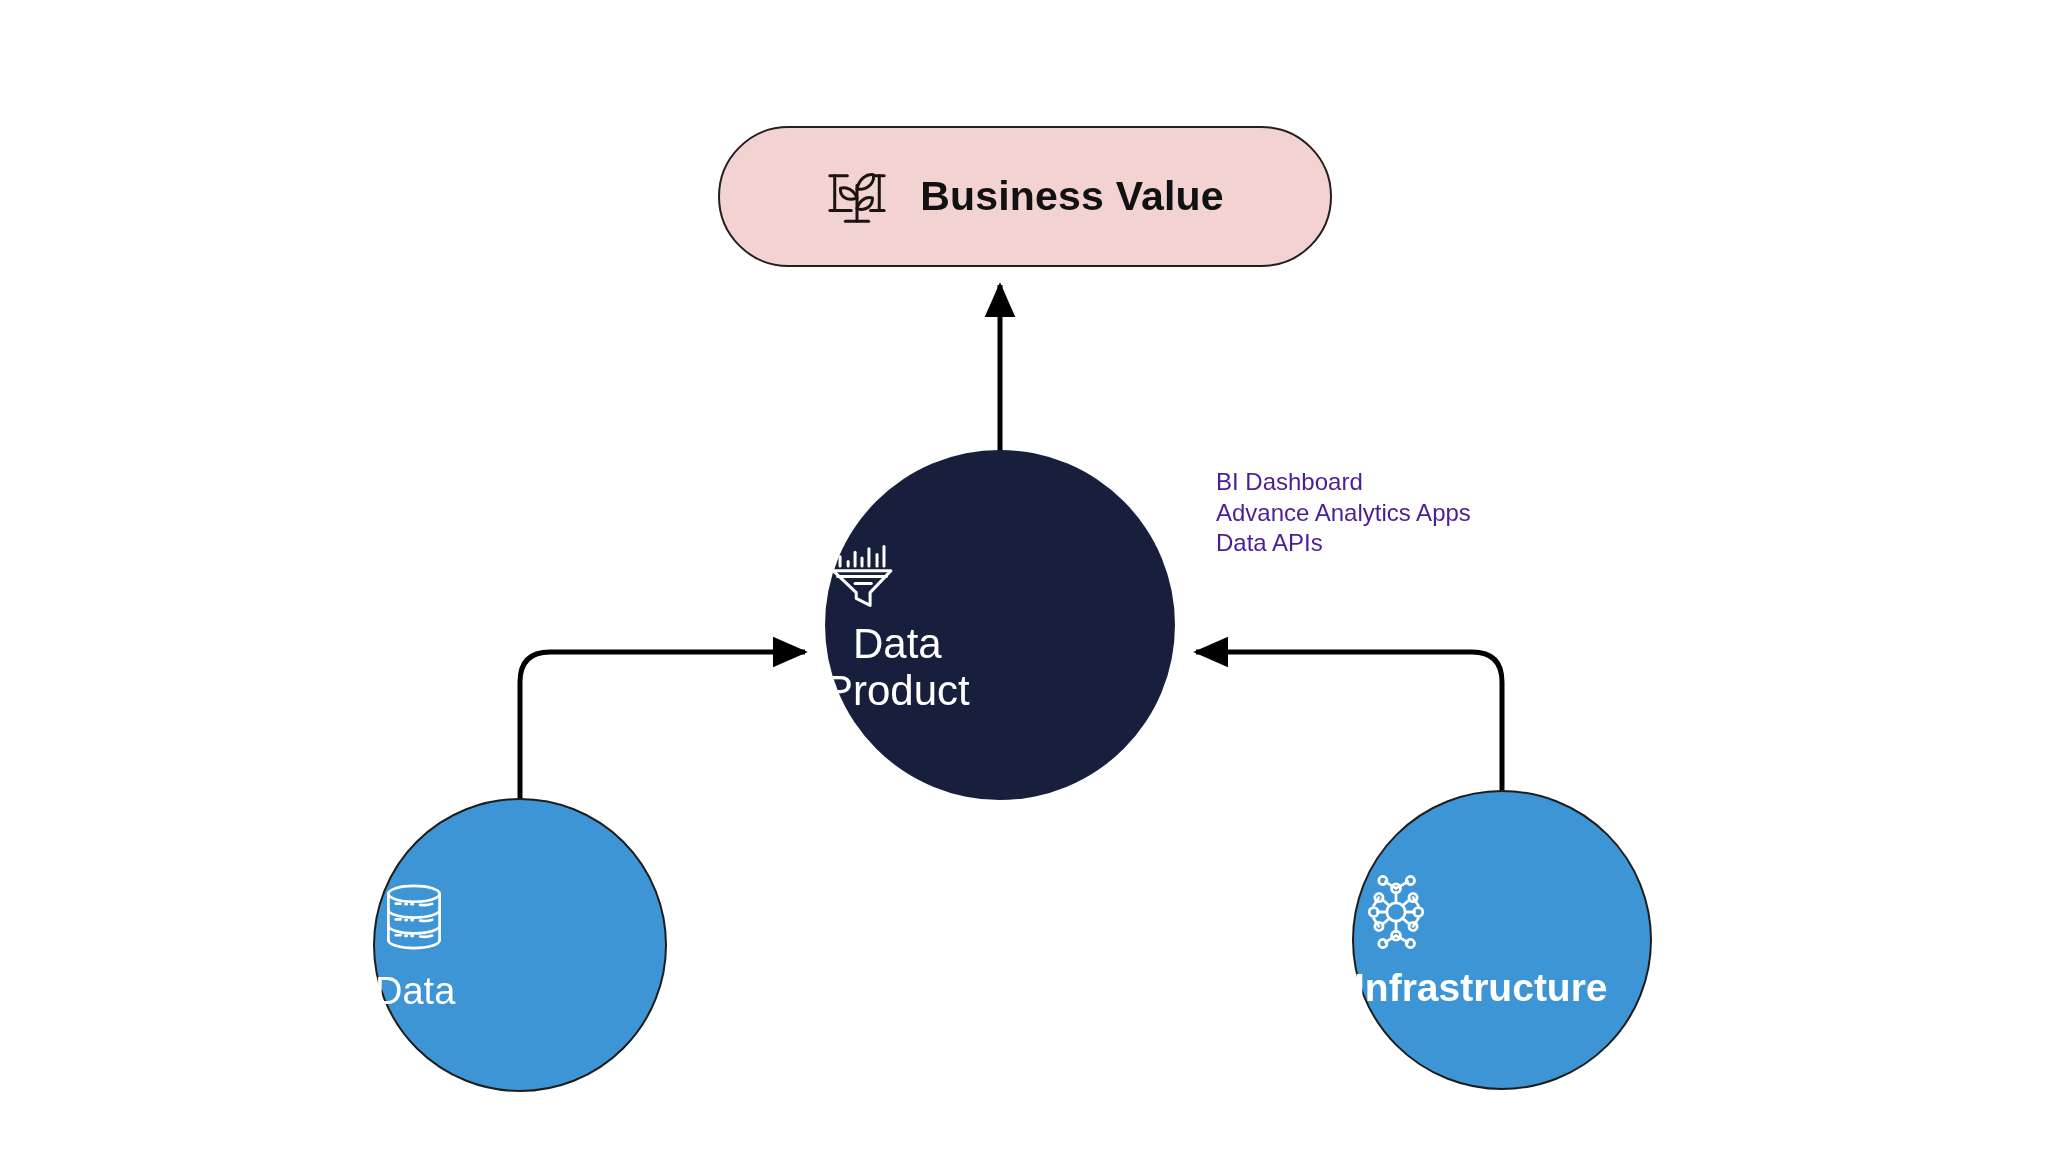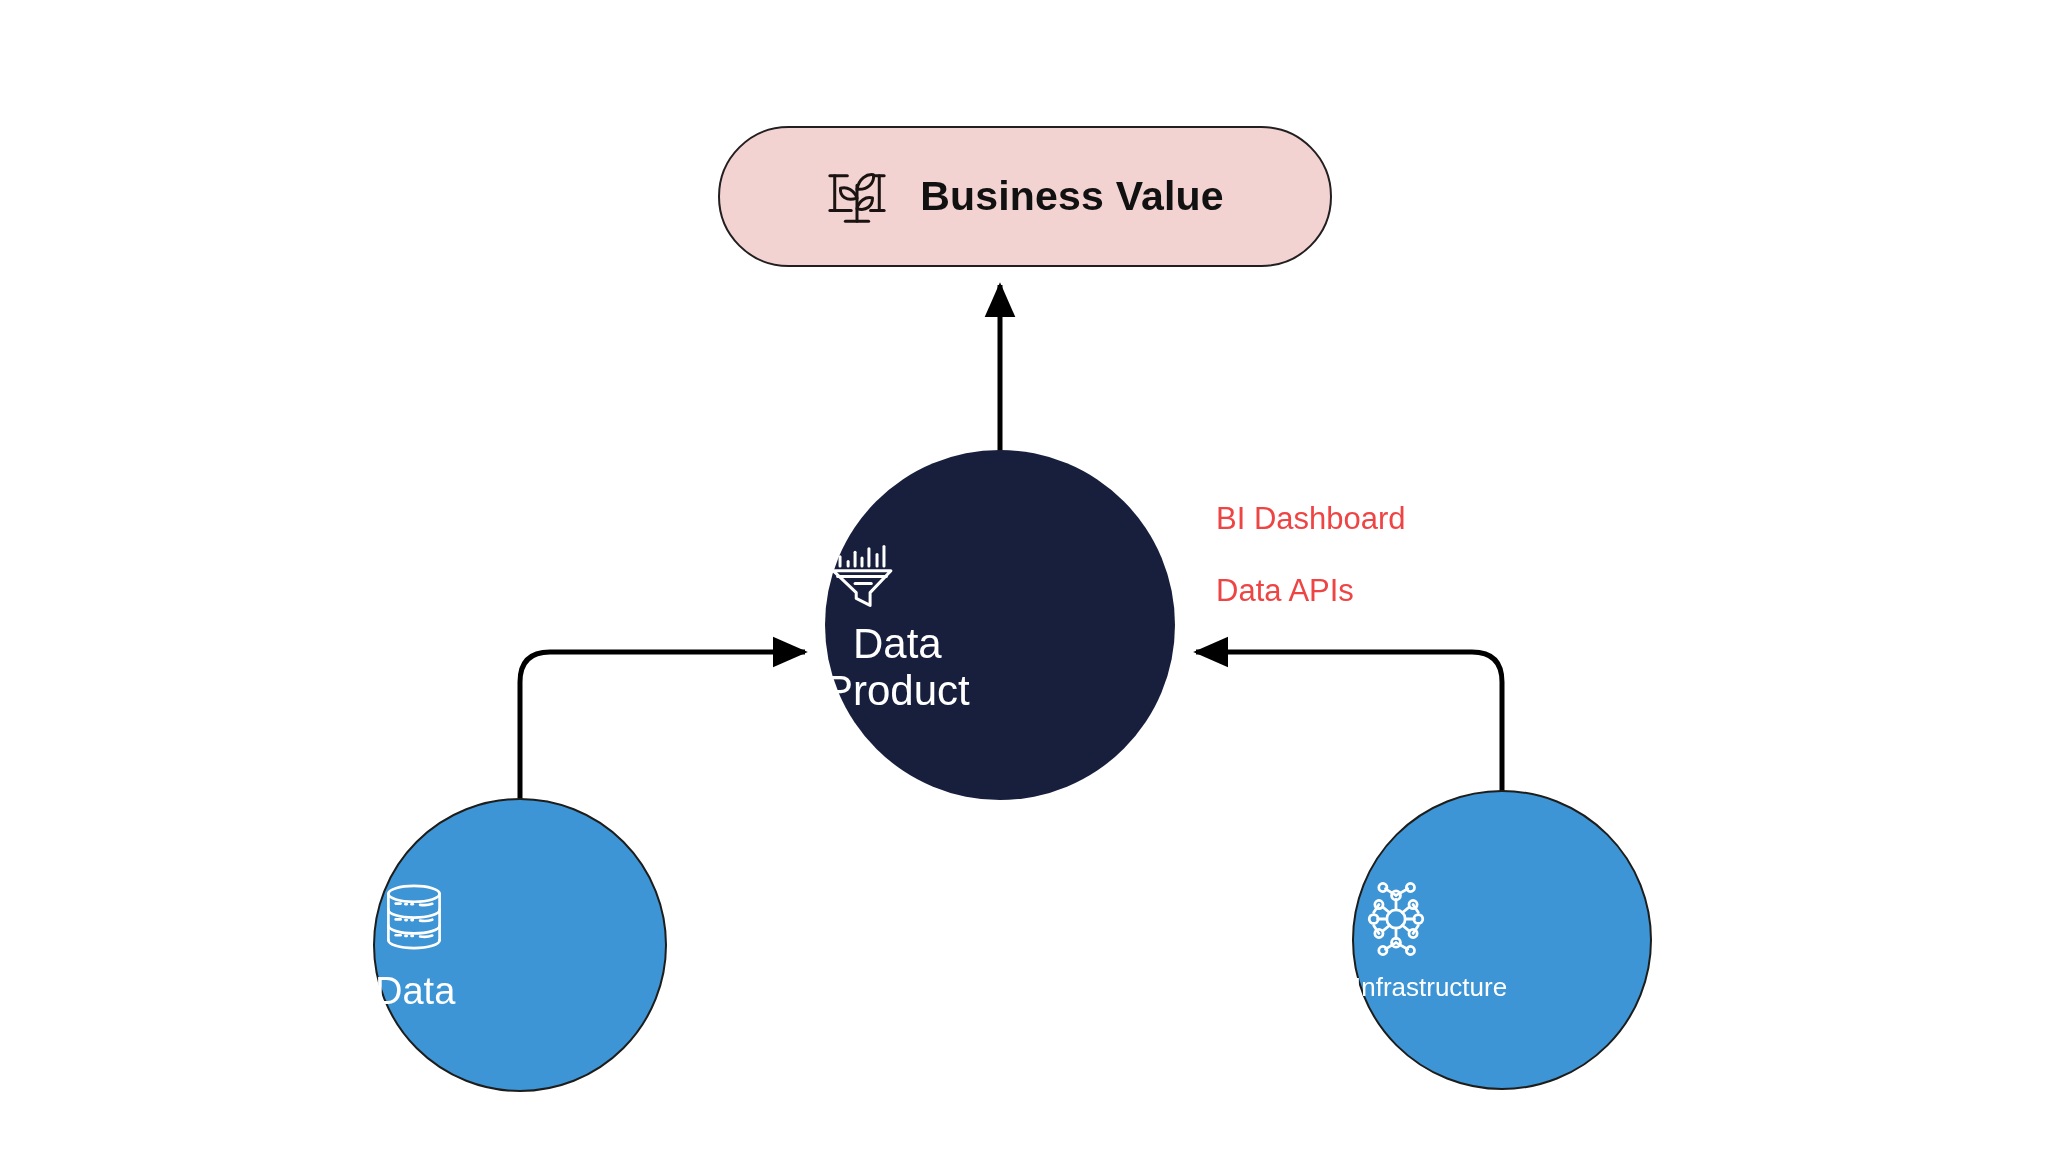--- a/index.html
+++ b/index.html
@@ -101,36 +101,35 @@
   .icon-net    { width: 84px; height: 84px; margin-bottom: 12px; }
 
   .node-label {
     color: #ffffff;
     text-align: center;
     line-height: 1.12;
     white-space: pre-line;
   }
   .label-center { font-size: 42px; font-weight: 500; }
   .label-left   { font-size: 38px; font-weight: 500; }
-  .label-right  { font-size: 26px; font-weight: 400; }
+  .label-right  { font-size: 39px; font-weight: 700; }
 
   
   .outputs {
     position: absolute;
     left: 1216px;
     top: 467px;
     display: flex;
     flex-direction: column;
   }
   .output-item {
-    font-size: 31px;
-    color: #ef4444;
+    font-size: 24px;
+    color: #4c1d95;
     line-height: 1.28;
     white-space: nowrap;
-    margin-top: 32px;
   }
 </style>
 </head>
 <body>
 
 <div id="canvas">
 
   <svg id="connectors" viewBox="0 0 2048 1152">
     <defs>
       <marker id="arrowhead" viewBox="0 0 10 10" refX="9.2" refY="5" markerWidth="7" markerHeight="7" orient="auto-start-reverse">
@@ -263,16 +262,17 @@
         <circle cx="43" cy="8" r="3.1"></circle>
         <circle cx="22" cy="56" r="3.1"></circle>
         <circle cx="43" cy="56" r="3.1"></circle>
       </g>
     </svg>
     <span class="node-label label-right">Infrastructure</span>
   </div>
 
   <div class="outputs">
     <span class="output-item">BI Dashboard</span>
+    <span class="output-item">Advance Analytics Apps</span>
     <span class="output-item">Data APIs</span>
   </div>
 
 </div>
 
 </body></html>

